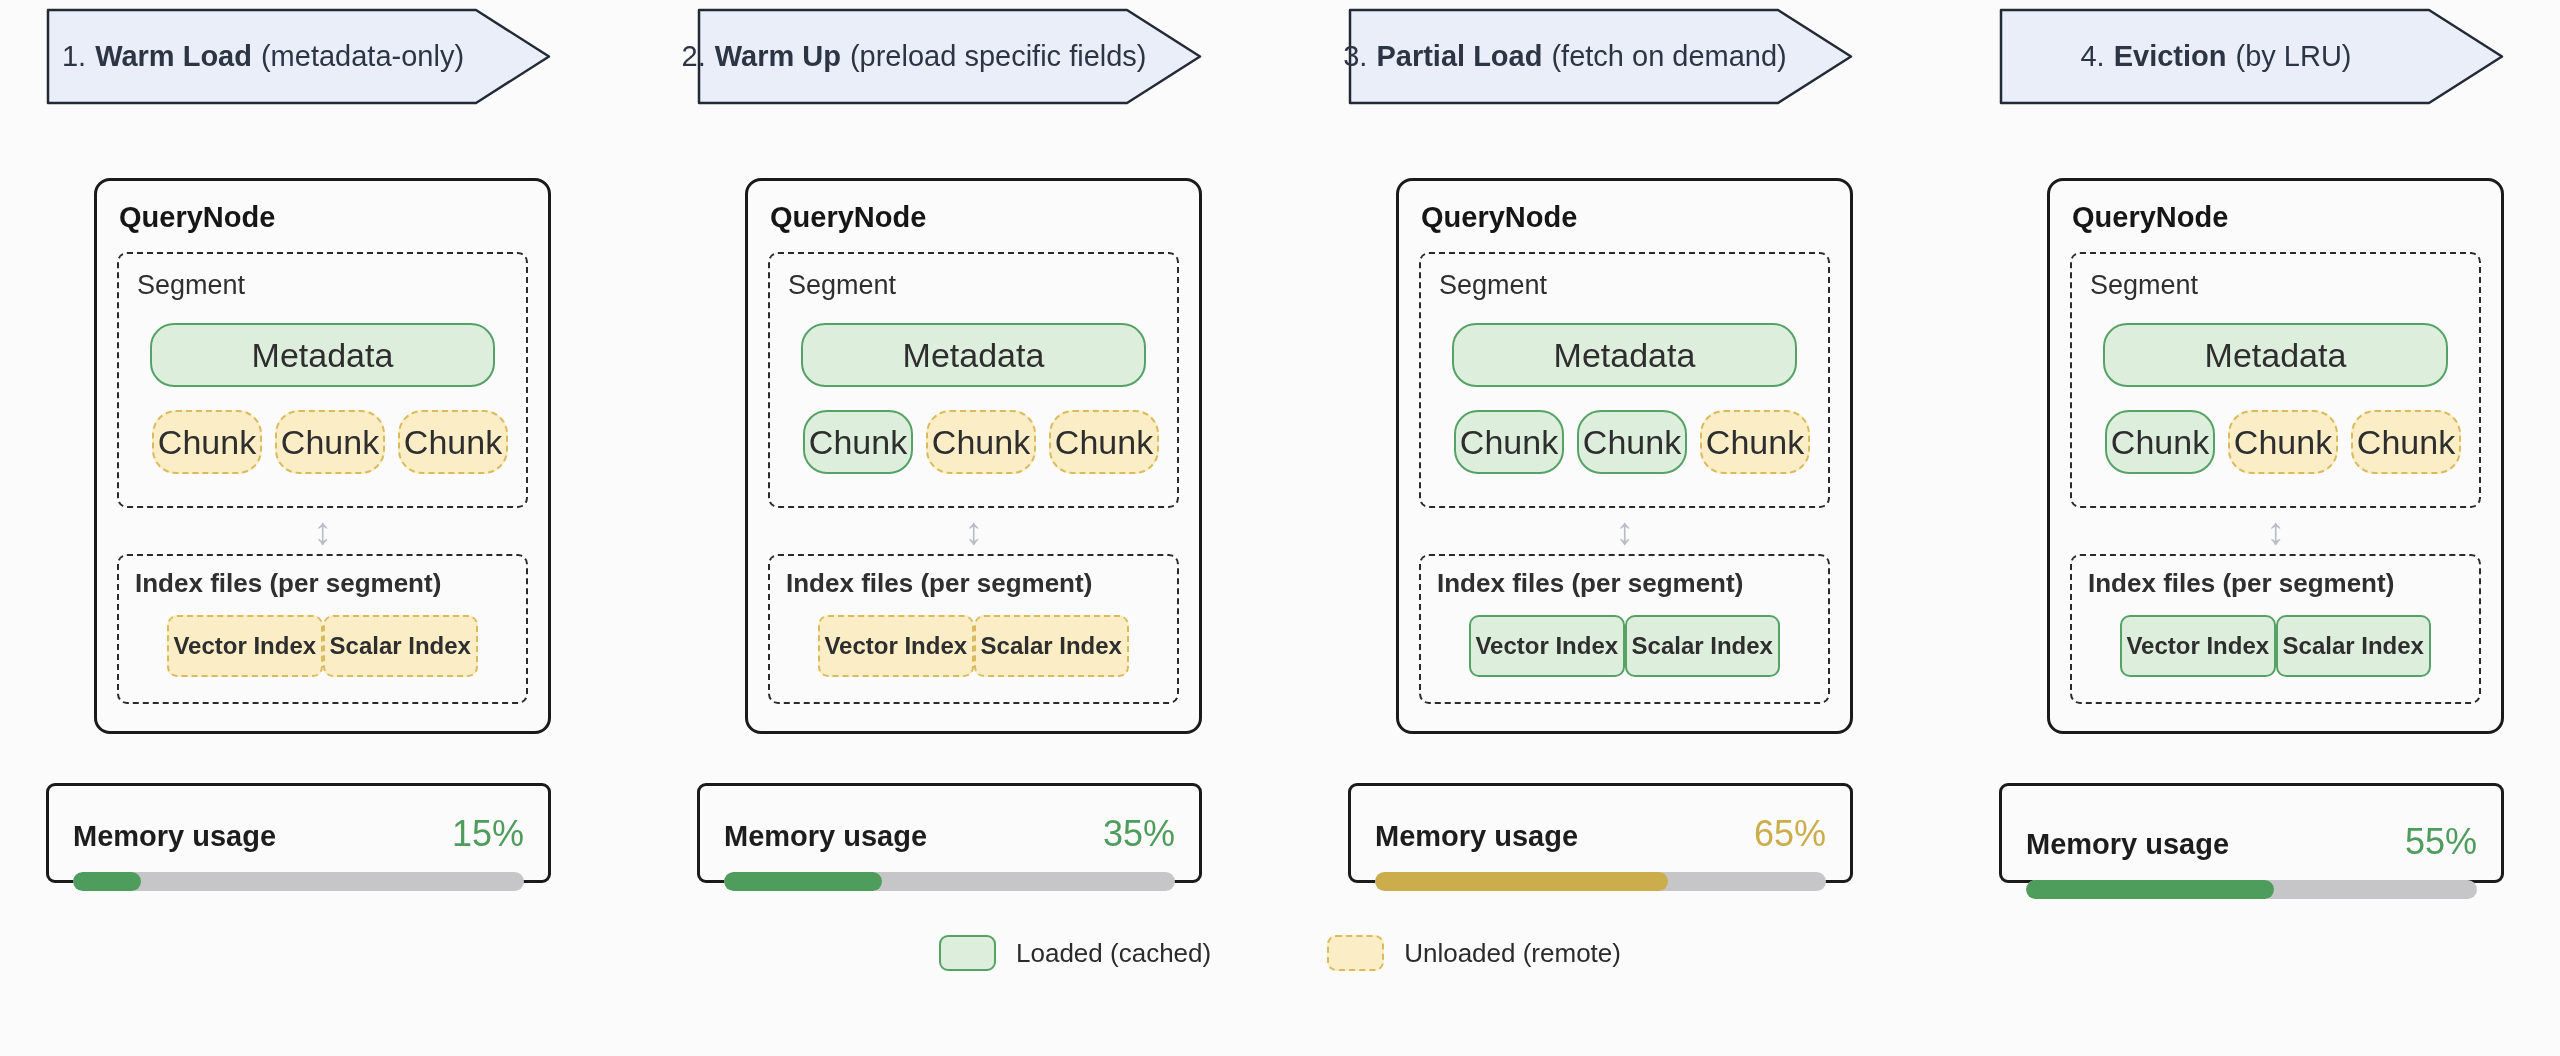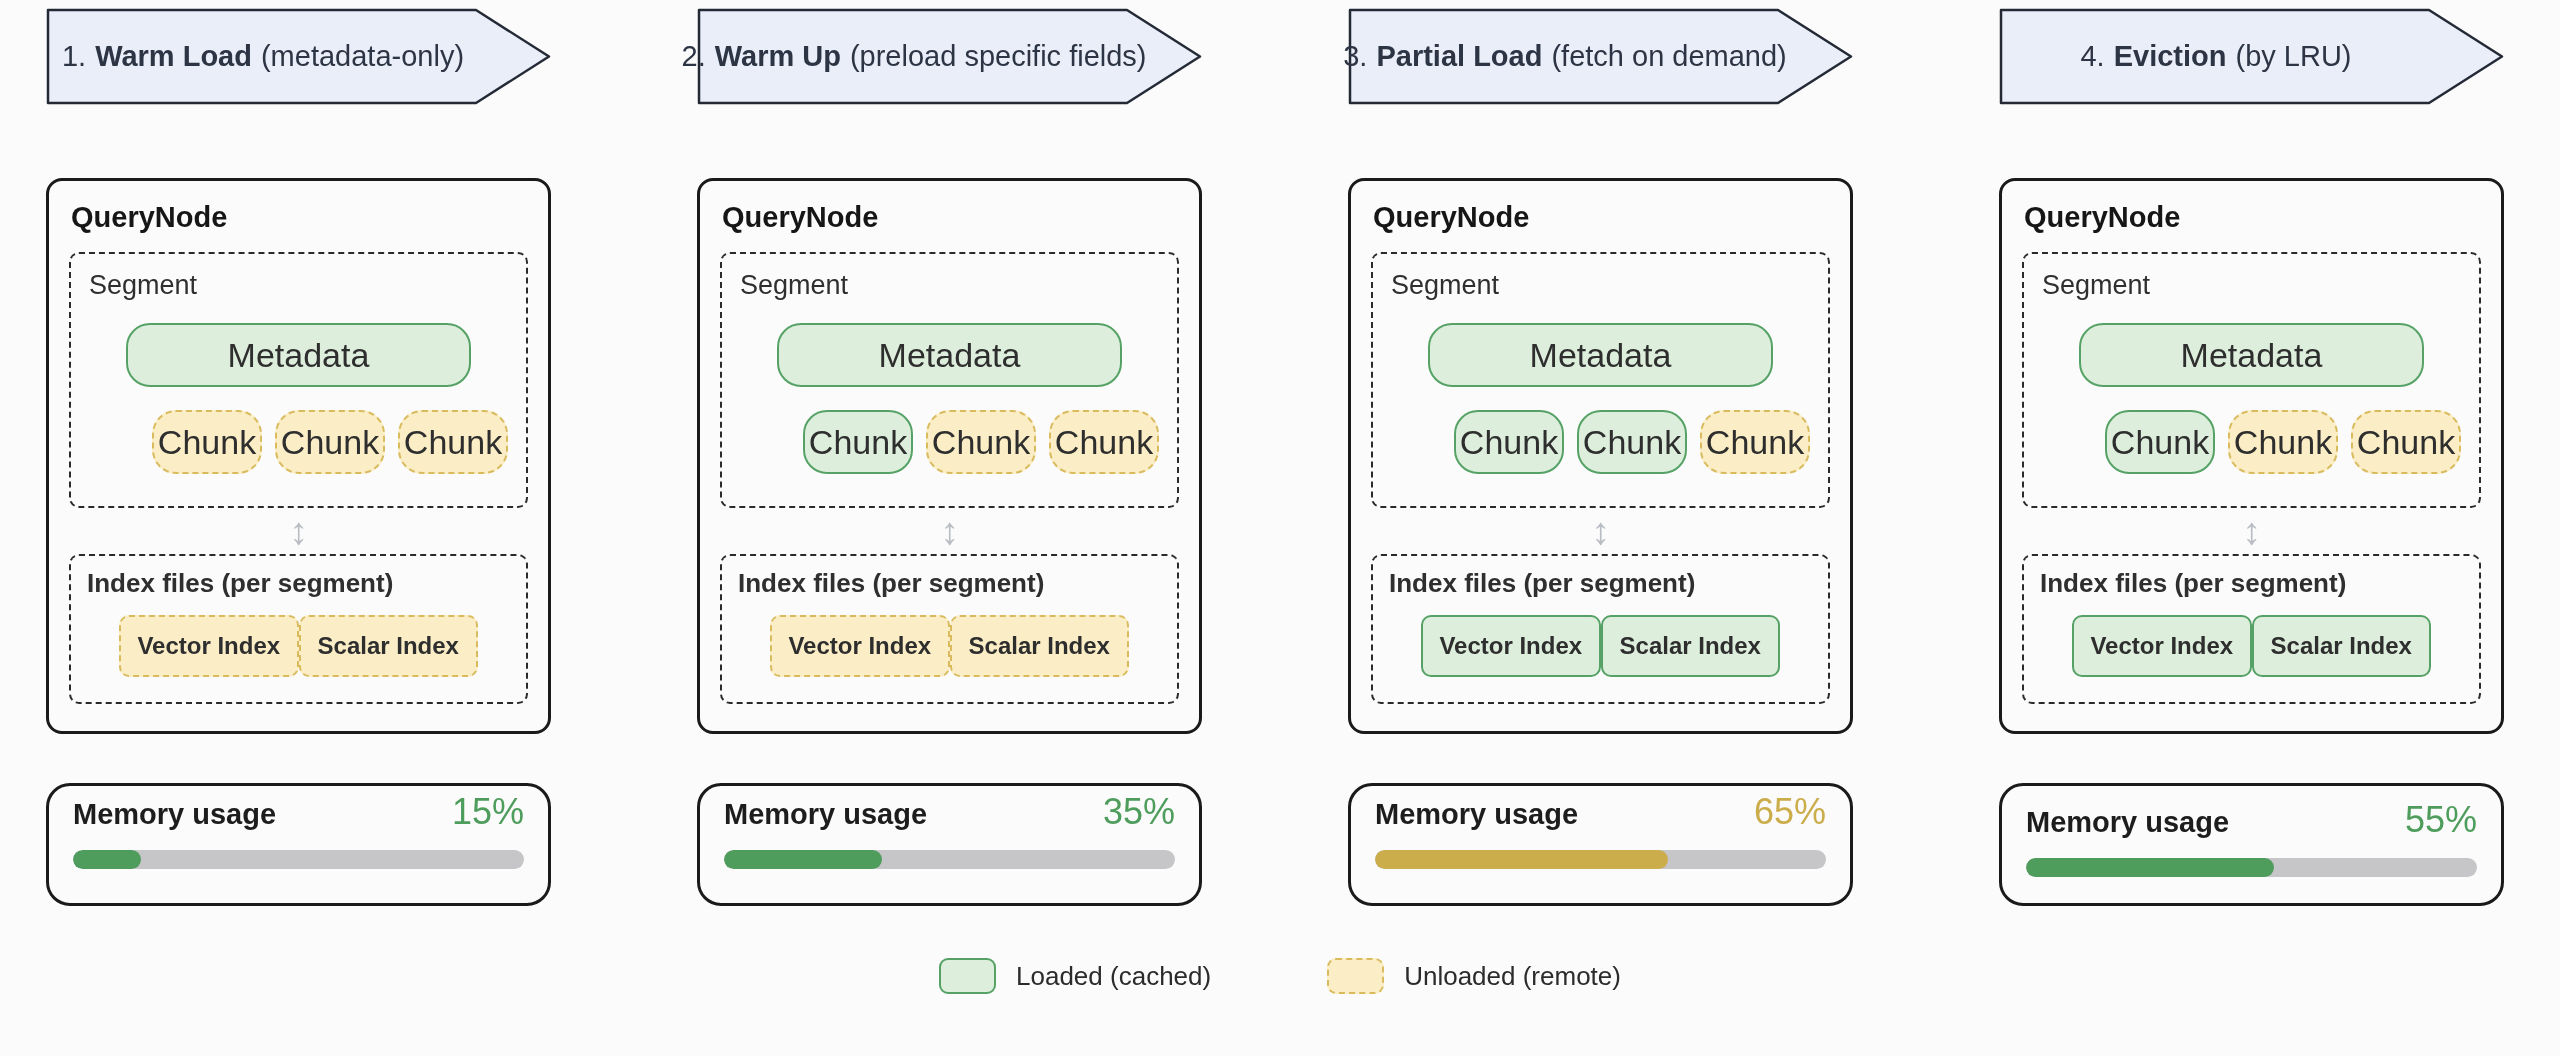--- a/index.html
+++ b/index.html
@@ -19,20 +19,21 @@
     display:flex; align-items:center; justify-content:center; gap:9px;
     font-size:29px; color:#2d3545; white-space:nowrap;
   }
   .b-title { font-weight:bold; }
 
   
   .qnode {
     height:556px; box-sizing:border-box; margin-bottom:49px;
     border:3px solid #1a1a1a; border-radius:16px; padding:14px 20px;
     background:transparent;
+    margin-left:48px;
   }
   .qnode-title { font-weight:bold; font-size:29px; color:#161616; margin:6px 0 18px 2px; }
 
   .segment {
     border:2.5px dashed #2a2a2a; border-radius:10px;
     height:256px; box-sizing:border-box; padding:12px 18px;
   }
   .seg-label { font-size:27px; margin-top:4px; color:#2f2f2f; }
 
   .box {
@@ -54,22 +55,22 @@
   .indexbox {
     border:2.5px dashed #2a2a2a; border-radius:10px;
     height:150px; box-sizing:border-box; padding:10px 16px;font-weight:bold;
   }
   .idx-label { font-size:26px; margin-top:2px; color:#2f2f2f; }
   .idx-row { display:flex; justify-content:space-between; padding:0 32px; margin-top:16px; }
   .idx { width:194px; height:62px; font-size:24px; border-radius:10px; }
 
   
   .memcard {
-    height:123px; box-sizing:border-box;
-    border:3px solid #1a1a1a; border-radius:24px; padding:5px 24px;
+    height:100px; box-sizing:border-box;
+    border:3px solid #1a1a1a; border-radius:9px; padding:27px 24px;
   }
   .mem-row { display:flex; justify-content:space-between; align-items:baseline; }
   .mem-label { font-weight:bold; font-size:29px; color:#1d1d1d; }
   .mem-pct { font-size:36px; }
   .bar-track {
     margin-top:17px; height:19px; border-radius:10px;
     background:#c6c6c8; overflow:hidden;
   }
   .bar-fill { height:100%; border-radius:10px; }
 

